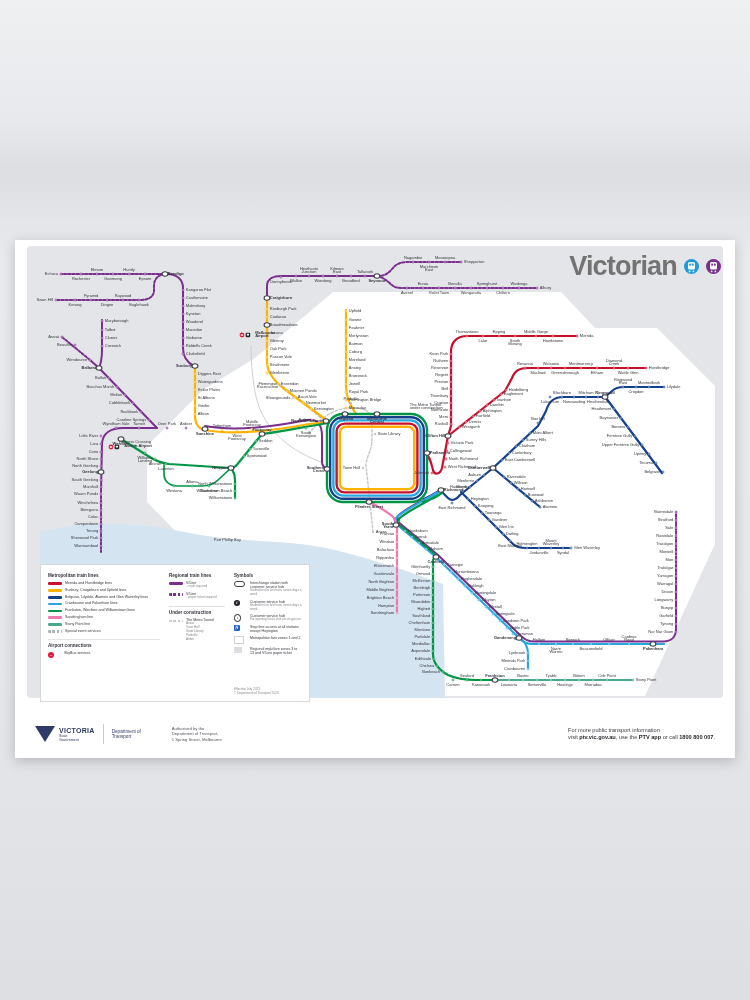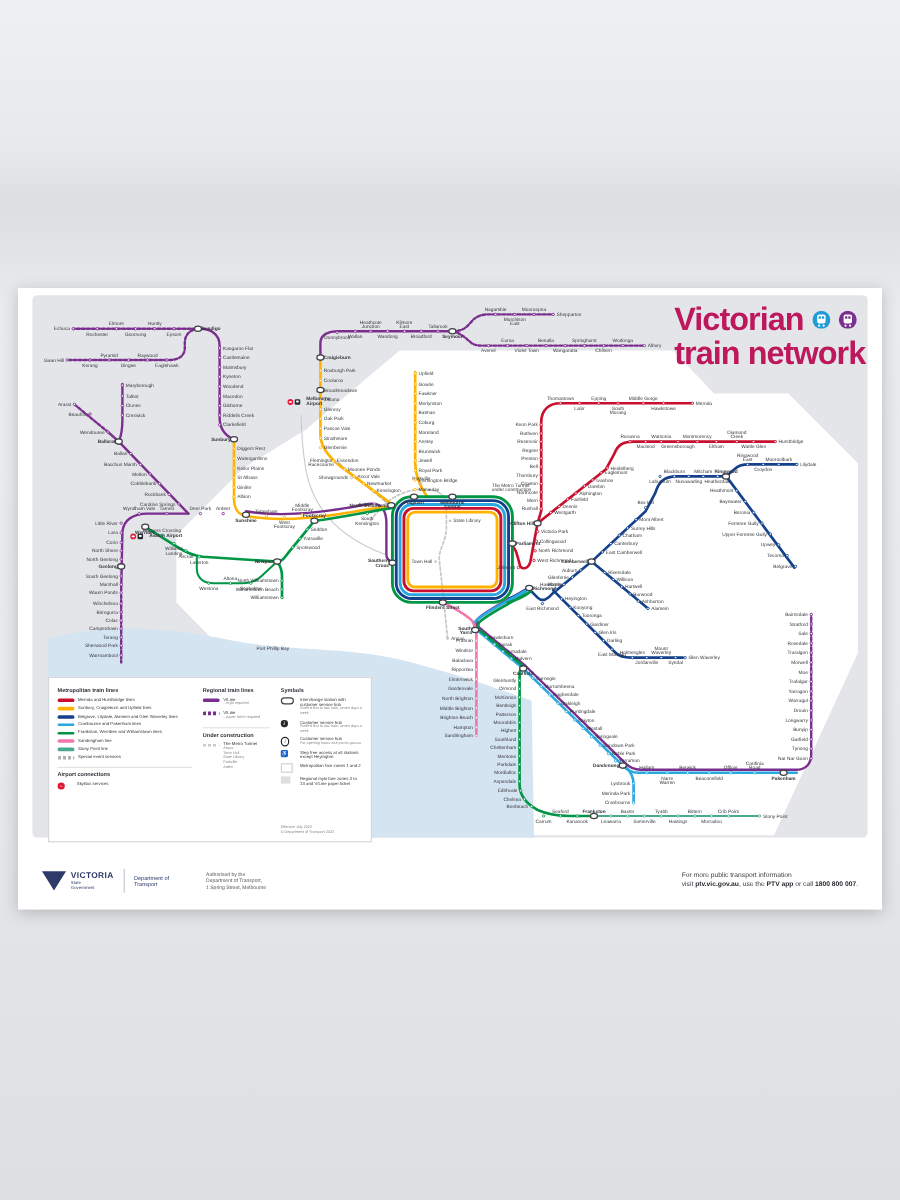--- a/index.html
+++ b/index.html
@@ -4,21 +4,21 @@
 <style>
   html,body{margin:0;padding:0;}
   body{width:750px;height:1000px;position:relative;overflow:hidden;
        font-family:"Liberation Sans",sans-serif;
        background:linear-gradient(180deg,#eef0f2 0%,#e7e9ec 12%,#dcdee1 17%,#e9ebee 26%,#e6e8eb 60%,#dddfe2 100%);}
   .poster{position:absolute;left:15px;top:240px;width:720px;height:518px;background:#fff;
           box-shadow:0 3px 12px rgba(60,64,70,.28);}
   .map-svg{position:absolute;left:0;top:0;}
   svg text{font-family:"Liberation Sans",sans-serif;font-size:4px;fill:#34363c;}
   
-  .title-block{position:absolute;right:14px;top:12px;text-align:left;color:#be185d;}
+  .title-block{position:absolute;right:14px;top:12px;text-align:left;color:#737373;}
   .title-row{display:flex;align-items:center;gap:7px;}
   .title-line{font-size:27px;font-weight:bold;letter-spacing:-0.8px;line-height:28px;}
   
   .legend{position:absolute;left:25px;top:324px;width:270px;height:138px;background:#fff;
           border:1px solid #d5d7da;box-sizing:border-box;padding:6px 7px;display:flex;gap:9px;}
   .lg-col{display:flex;flex-direction:column;}
   .lg-col1{width:112px;}.lg-col2{width:56px;}.lg-col3{flex:1;}
   .lg-h{font-size:4.6px;font-weight:bold;color:#2f3239;margin:2px 0 3px 0;}
   .lg-h.sect{border-top:1px solid #e2e3e6;padding-top:3px;margin-top:4px;}
   .lg-item{display:flex;align-items:flex-start;gap:3px;margin-bottom:2.6px;}
@@ -776,21 +776,20 @@
       </svg>
       <svg width="15" height="15">
         <circle cx="7.5" cy="7.5" r="7.5" id="ticPurple" fill="#7A2E8E"></circle>
         <rect x="4" y="3" width="7" height="7.6" rx="1.6" fill="#fff"></rect>
         <rect x="5.2" y="4.6" width="1.9" height="2" id="ticPurpleW1" fill="#7A2E8E"></rect>
         <rect x="7.9" y="4.6" width="1.9" height="2" id="ticPurpleW2" fill="#7A2E8E"></rect>
         <circle cx="5.6" cy="12.4" r="0.9" fill="#fff"></circle>
           <circle cx="9.4" cy="12.4" r="0.9" fill="#fff"></circle>
       </svg>
     </div>
-    <div class="title-line">train network</div>
   </div>
 
   <div class="legend" id="legend">
       <div class="lg-col lg-col1">
         <div class="lg-h">Metropolitan train lines</div>
         <div class="lg-item">
           <div class="lg-sw" style="--c: #C8102E; background: rgb(200, 16, 46);"></div>
           <div class="lg-t">Mernda and Hurstbridge lines</div>
         </div>
         <div class="lg-item">

